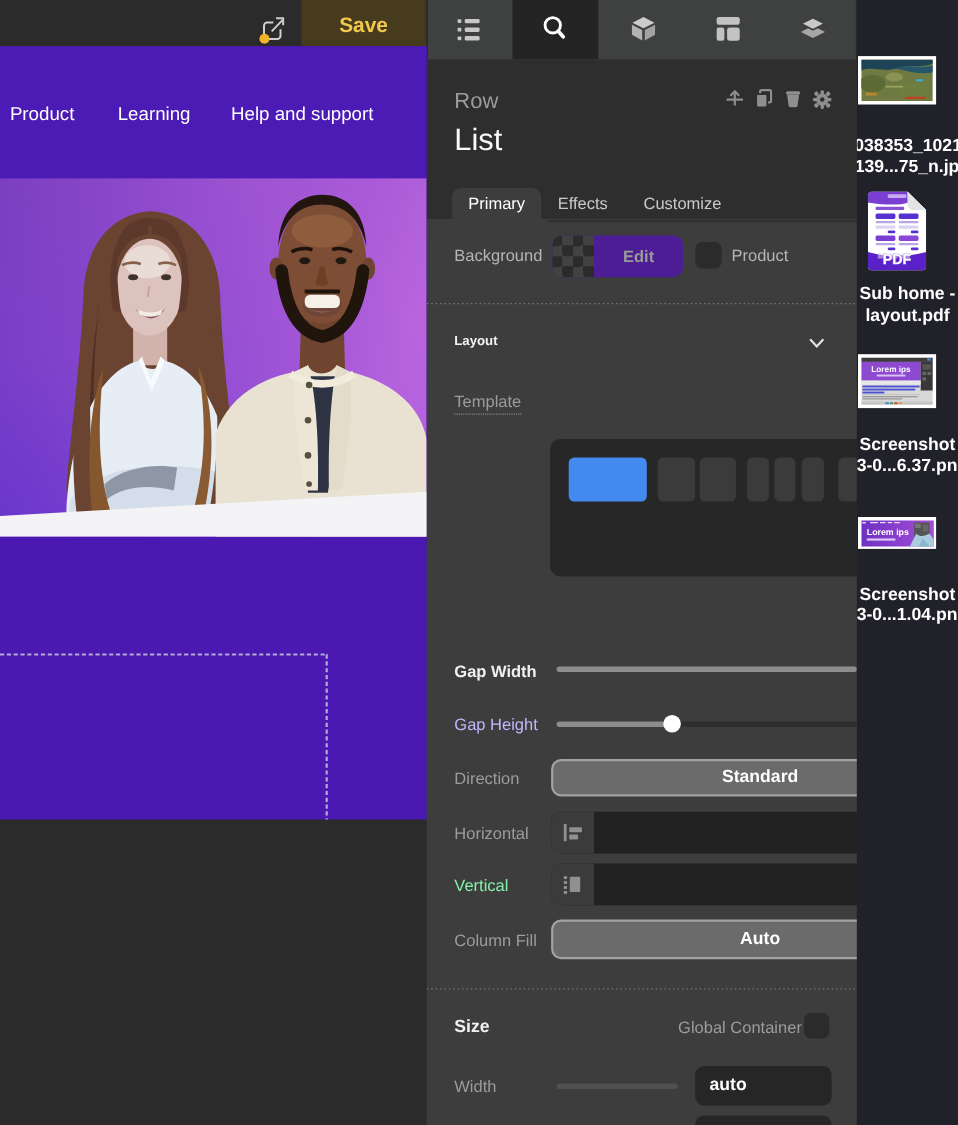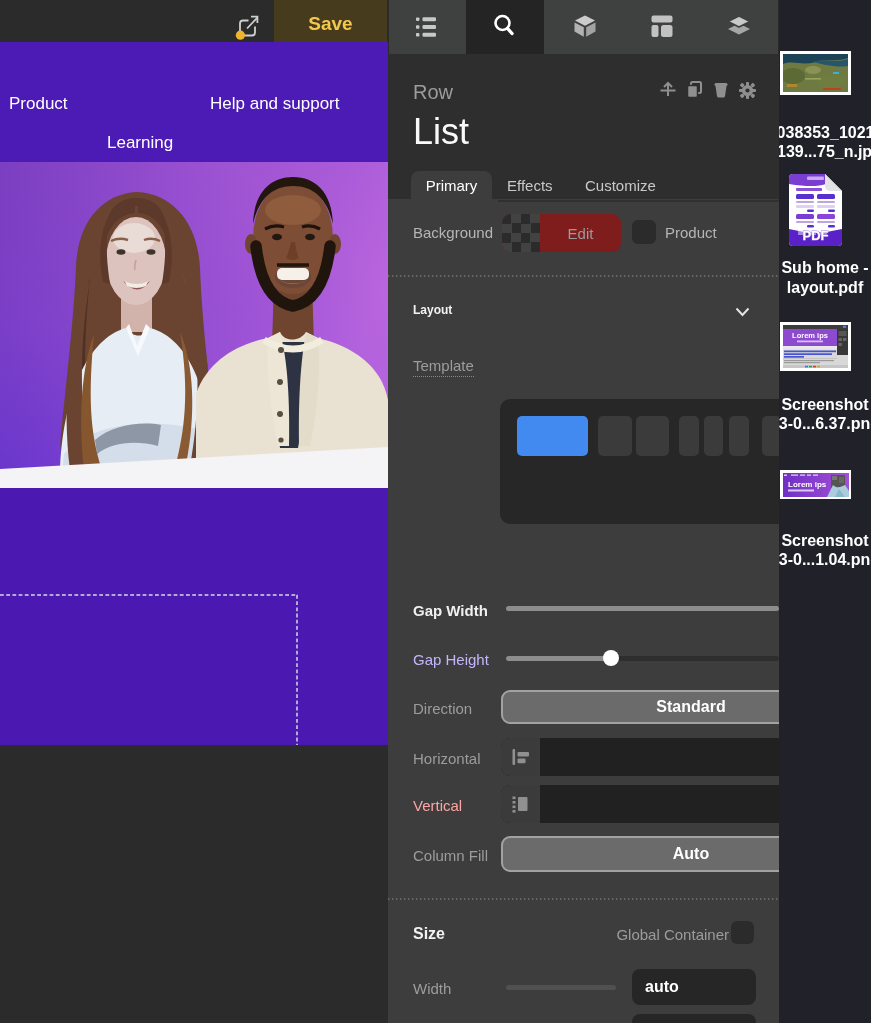--- a/index.html
+++ b/index.html
@@ -54,21 +54,21 @@
 
     <svg class="abs" style="left:726px;top:13px" width="26" height="26" viewBox="0 0 26 26">
       <polygon points="13,10.5 24,16 13,21.5 2,16" fill="#a6a6a6"></polygon>
       <polygon points="13,3 24,8.5 13,14 2,8.5" fill="#c9c9c9" stroke="#3f4040" stroke-width="1.6"></polygon>
     </svg>
   </div>
 
   <div class="abs" id="site" style="left:0;top:42px;width:388px;height:703px;overflow:hidden;background:#4b19b2;">
     <div class="abs" style="left:0;top:0;width:388px;height:120px;background:#4c1ab4;color:#fff;font-size:17px;">
       <span class="abs" style="left:9px;top:52px;">Product</span>
-      <span class="abs" style="left:107px;top:52px;margin-top:39px;">Learning</span>
+      <span class="abs" style="left:107px;top:52px;">Learning</span>
       <span class="abs" style="left:210px;top:52px;">Help and support</span>
     </div>
 
     <svg class="abs" style="left:0;top:120px" width="388" height="326" viewBox="0 0 388 326">
       <defs>
         <linearGradient id="hbg" x1="0" y1="0" x2="1" y2="0.35">
           <stop offset="0" stop-color="#7e40c0"></stop>
           <stop offset="0.45" stop-color="#9a51d0"></stop>
           <stop offset="0.8" stop-color="#ab5bd8"></stop>
           <stop offset="1" stop-color="#b865de"></stop>
@@ -202,29 +202,29 @@
           <rect x="0" y="7" width="4" height="3" rx="1"></rect>
           <rect x="13" y="7" width="4" height="3" rx="1"></rect>
           <rect x="1.4" y="1.4" width="3.6" height="3.6" rx="1" transform="rotate(45 3.2 3.2)"></rect>
           <rect x="12" y="1.4" width="3.6" height="3.6" rx="1" transform="rotate(45 13.8 3.2)"></rect>
           <rect x="1.4" y="12" width="3.6" height="3.6" rx="1" transform="rotate(45 3.2 13.8)"></rect>
           <rect x="12" y="12" width="3.6" height="3.6" rx="1" transform="rotate(45 13.8 13.8)"></rect>
         </g>
       </g>
       <circle cx="8.5" cy="8.5" r="2.1" fill="#2e2e2e"></circle>
     </svg>
-    <span class="abs" style="left:25px;top:57px;color:#fafafa;font-size:36px;">List</span>
+    <span class="abs" style="left:25px;top:57px;color:#fafafa;font-size:28px;">List</span>
 
     <div class="abs" style="left:23px;top:117px;width:81px;height:28px;background:#3d3d3d;border-radius:8px 8px 0 0;color:#fff;display:flex;align-items:center;justify-content:center;font-size:15px;">Primary</div>
     <span class="abs" style="left:119px;top:123px;color:#c9c9c9;">Effects</span>
     <span class="abs" style="left:197px;top:123px;color:#c9c9c9;">Customize</span>
     <div class="abs" style="left:110px;top:146px;width:281px;height:2px;background:#303030;"></div>
 
     <span class="abs" style="left:25px;top:170px;">Background</span>
-    <div class="abs" style="left:114px;top:160px;width:119px;height:38px;border-radius:9px;overflow:hidden;background:#7f1d1d;">
+    <div class="abs" style="left:114px;top:160px;width:119px;height:38px;border-radius:9px;overflow:hidden;background:#4c1d95;font-weight:bold;">
       <div class="abs" style="left:0;top:0;width:38px;height:38px;background:repeating-conic-gradient(#424242 0 25%, #2b2b2b 0 50%);background-size:19px 19px;"></div>
       <span class="abs" style="left:38px;top:0;width:81px;height:38px;display:flex;align-items:center;justify-content:center;color:#9a9a9a;">Edit</span>
     </div>
     <div class="abs" style="left:244px;top:166px;width:24px;height:24px;border-radius:6px;background:#2b2b2b;"></div>
     <span class="abs" style="left:277px;top:170px;">Product</span>
 
     <svg class="abs" style="left:0;top:221px" width="391" height="3">
         <line x1="0" y1="1" x2="391" y2="1" stroke="#757575" stroke-width="1.3" stroke-dasharray="1.4 2.6"></line>
       </svg>
 
@@ -257,21 +257,21 @@
     <span class="abs" style="left:25px;top:696px;color:#9c9c9c;">Horizontal</span>
     <div class="abs" style="left:113px;top:684px;width:380px;height:38px;background:#212121;border-radius:9px;"></div>
     <div class="abs" style="left:113px;top:684px;width:39px;height:38px;background:#3b3b3b;border-radius:9px 0 0 9px;"></div>
     <svg class="abs" style="left:124px;top:695px" width="18" height="16" viewBox="0 0 18 16">
       <g fill="#909090">
         <rect x="0.5" y="0" width="2.6" height="16" rx="1"></rect>
         <rect x="5.5" y="3" width="11.5" height="4.6" rx="1"></rect>
         <rect x="5.5" y="9.6" width="8" height="4.6" rx="1"></rect>
       </g>
     </svg>
-    <span class="abs" style="left:25px;top:743px;color:#fca5a5;">Vertical</span>
+    <span class="abs" style="left:25px;top:743px;color:#86efac;">Vertical</span>
     <div class="abs" style="left:113px;top:731px;width:380px;height:38px;background:#212121;border-radius:9px;"></div>
     <div class="abs" style="left:113px;top:731px;width:39px;height:38px;background:#3b3b3b;border-radius:9px 0 0 9px;"></div>
     <svg class="abs" style="left:124px;top:742px" width="18" height="17" viewBox="0 0 18 17">
       <g fill="#909090">
         <rect x="0.5" y="0.5" width="3" height="2.6"></rect>
         <rect x="0.5" y="5" width="3" height="2.6"></rect>
         <rect x="0.5" y="9.5" width="3" height="2.6"></rect>
         <rect x="0.5" y="14" width="3" height="2.6"></rect>
         <rect x="6" y="1" width="9.5" height="14" rx="1"></rect>
       </g>

